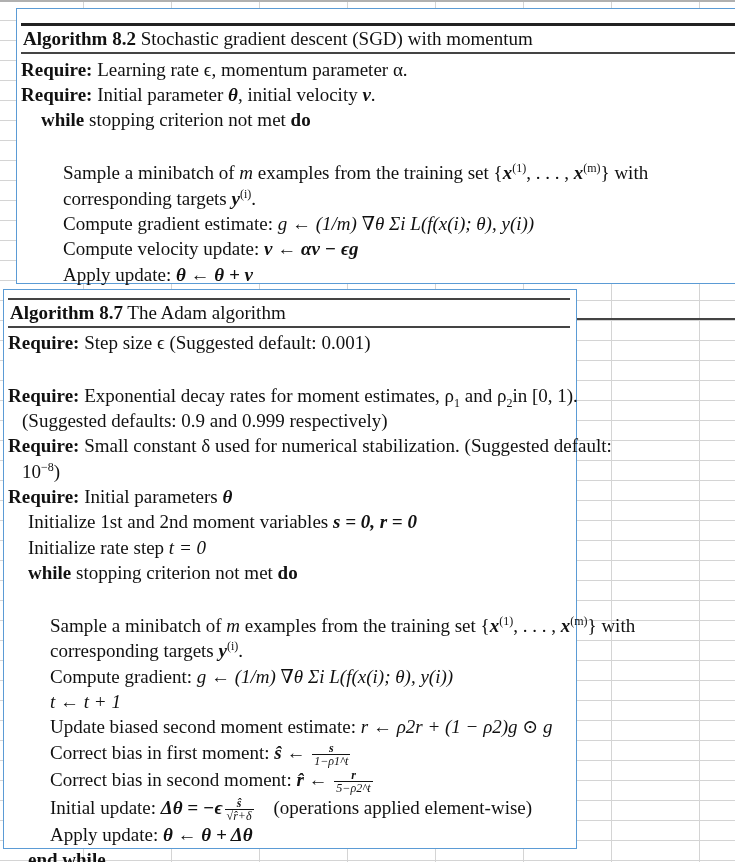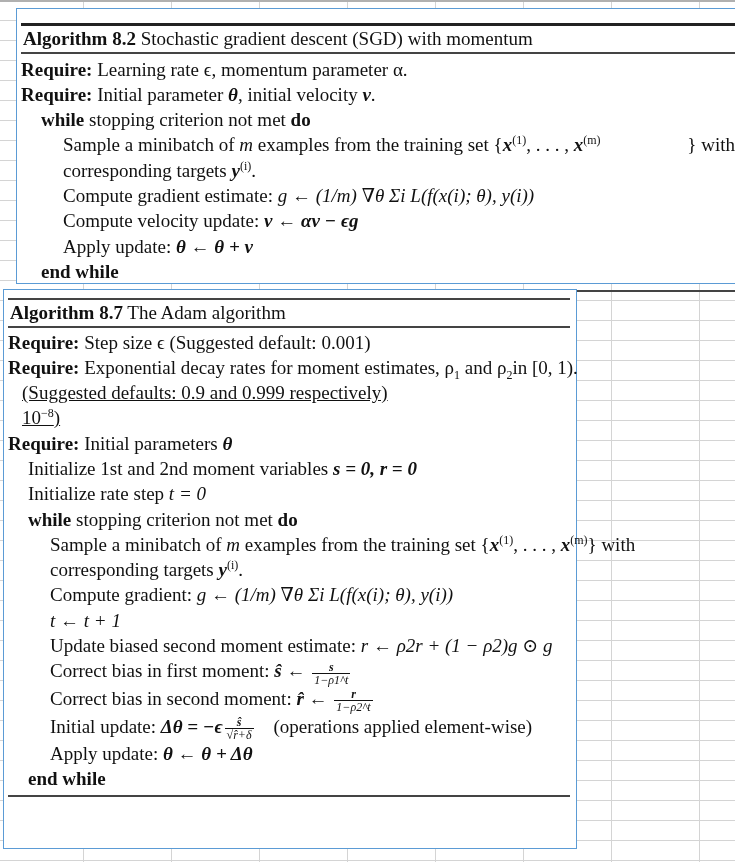--- a/index.html
+++ b/index.html
@@ -22,28 +22,28 @@
   #frame2 { left:3px; top:289px; width:574px; height:560px; }
   .algo { position:absolute; left:4px; right:6px; top:0; }
   .rule-thick { height:3px; background:#222; }
   .rule-thin { height:1.5px; background:#444; }
   .title { font-size:19px; line-height:26px; padding-left:2px; white-space:nowrap; }
   .title b { font-weight:bold; }
   .line { font-size:19px; line-height:25.3px; white-space:nowrap; }
   .kw { font-weight:bold;font-family:Liberation Serif, serif; }
   .i1 { padding-left:20px; }
   .i2 { padding-left:42px; }
-  .hang { padding-left:14px;text-decoration:underline; }
+  .hang { padding-left:14px; }
   .m { font-style:italic; }
   .bm { font-style:italic; font-weight:bold; }
   sup, sub { font-size:12px; line-height:0; }
   .frac { display:inline-block; vertical-align:middle; text-align:center; font-size:12px; line-height:12px; margin:0 2px; }
   .frac .num { display:block; border-bottom:1px solid #111; padding:0 2px; }
   .frac .den { display:block; padding:0 2px; }
-  .justify { display:flex; justify-content:space-between; }
+  .justify { display:flex; justify-content:flex-start;margin-top:28px; }
 </style>
 </head>
 <body>
 
 <div class="topbar"></div>
 
 <div class="frame" id="frame1">
   <div class="algo">
     <div style="height:14px"></div>
     <div class="rule-thick"></div>
@@ -107,20 +107,24 @@
       <span>Step size ϵ (Suggested default: 0.001)</span>
     </div>
     <div class="line justify">
       <span><span class="kw">Require:</span>
       <span>Exponential decay rates for moment estimates, ρ</span><sub>1</sub><span> and ρ</span><sub>2</sub></span>
         <span> in [0, 1).</span>
     </div>
     <div class="line hang">
       <span>(Suggested defaults: 0.9 and 0.999 respectively)</span>
     </div>
+    <div class="line">
+      <span class="kw">Require:</span>
+      <span>Small constant δ used for numerical stabilization. (Suggested default:</span>
+    </div>
     <div class="line hang">
       <span>10</span><sup>−8</sup><span>)</span>
     </div>
     <div class="line">
       <span class="kw">Require:</span>
       <span>Initial parameters </span><span class="bm">θ</span>
     </div>
     <div class="line i1">
       <span>Initialize 1st and 2nd moment variables </span><span class="bm">s = 0, r = 0</span>
     </div>
@@ -145,21 +149,21 @@
     <div class="line i2">
       <span class="m">t ← t + 1</span>
     </div>
     <div class="line i2">
       <span>Update biased second moment estimate: </span><span class="m">r ← ρ2r + (1 − ρ2)g ⊙ g</span>
     </div>
     <div class="line i2">
       <span>Correct bias in first moment: </span><span class="bm">ŝ ← </span><span class="frac"><span class="num bm">s</span><span class="den m">1−ρ1^t</span></span>
     </div>
     <div class="line i2">
-      <span>Correct bias in second moment: </span><span class="bm">r̂ ← </span><span class="frac"><span class="num bm">r</span><span class="den m">1−ρ2^t</span></span>
+      <span>Correct bias in second moment: </span><span class="bm">r̂ ← </span><span class="frac"><span class="num bm">r</span><span class="den m">5−ρ2^t</span></span>
     </div>
     <div class="line i2" style="line-height:28px">
       <span>Initial update: </span><span class="bm">Δθ = −ϵ</span><span class="frac"><span class="num bm">ŝ</span><span class="den m">√r̂+δ</span></span><span style="display:inline-block;width:18px"></span><span>(operations applied element-wise)</span>
     </div>
     <div class="line i2">
       <span>Apply update: </span><span class="bm">θ ← θ + Δθ</span>
     </div>
     <div class="line i1">
       <span class="kw">end while</span>
     </div>

